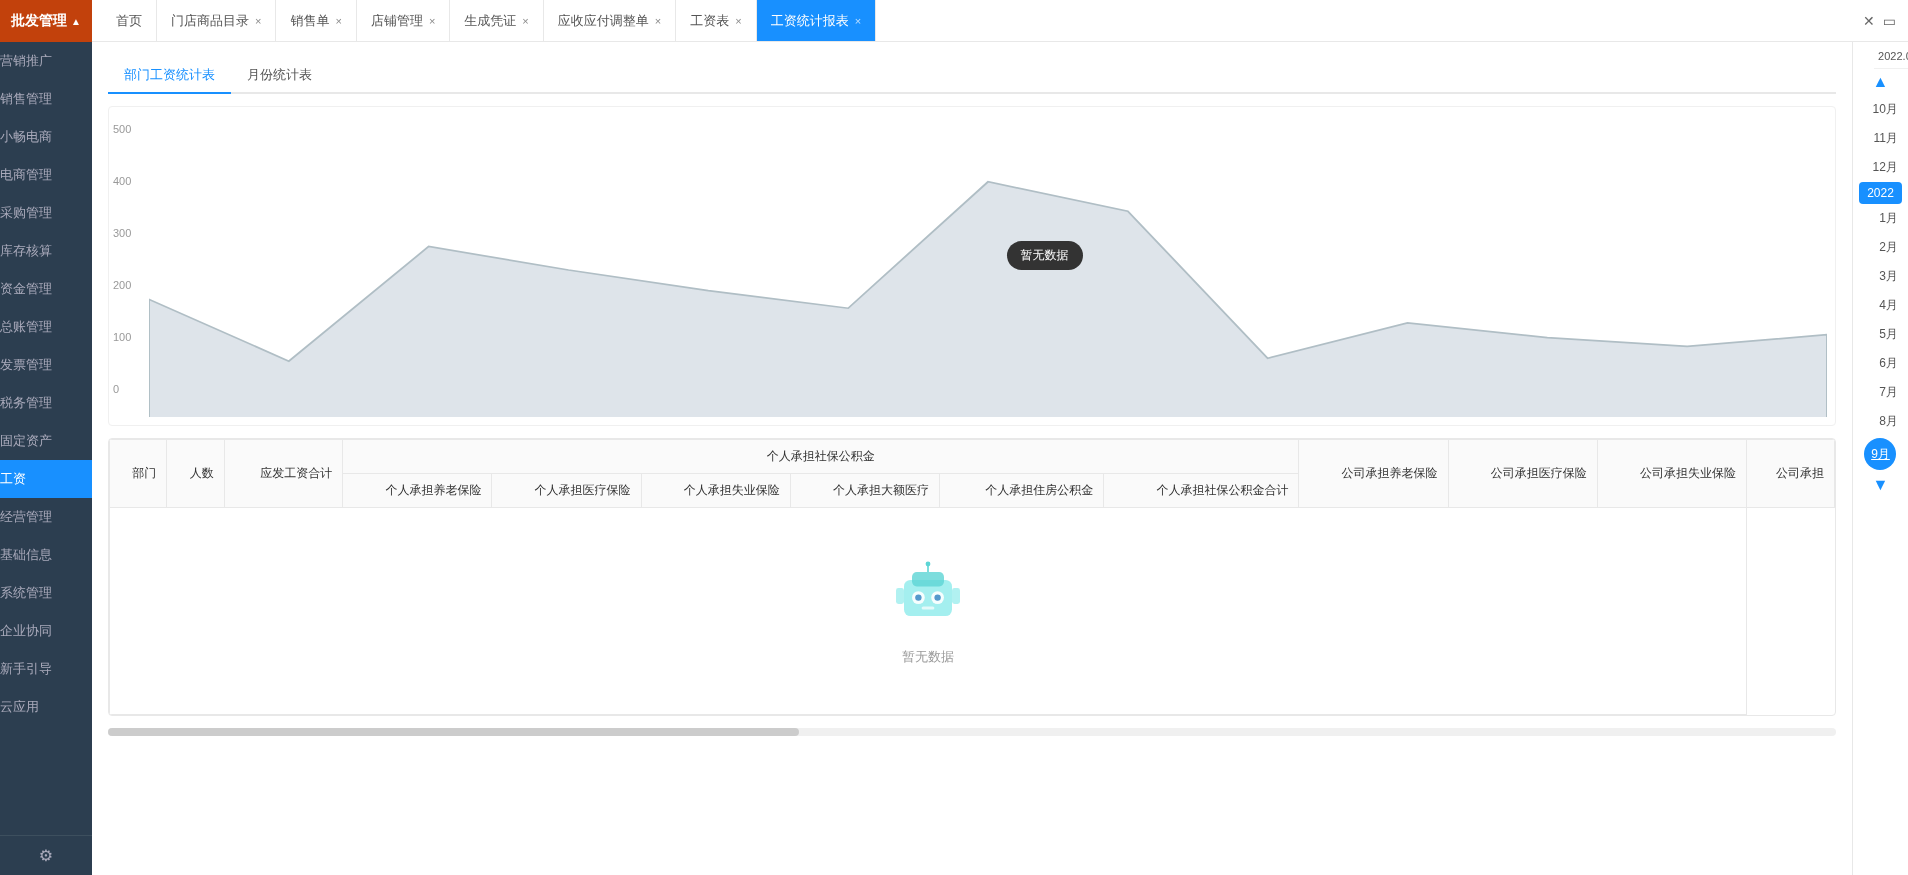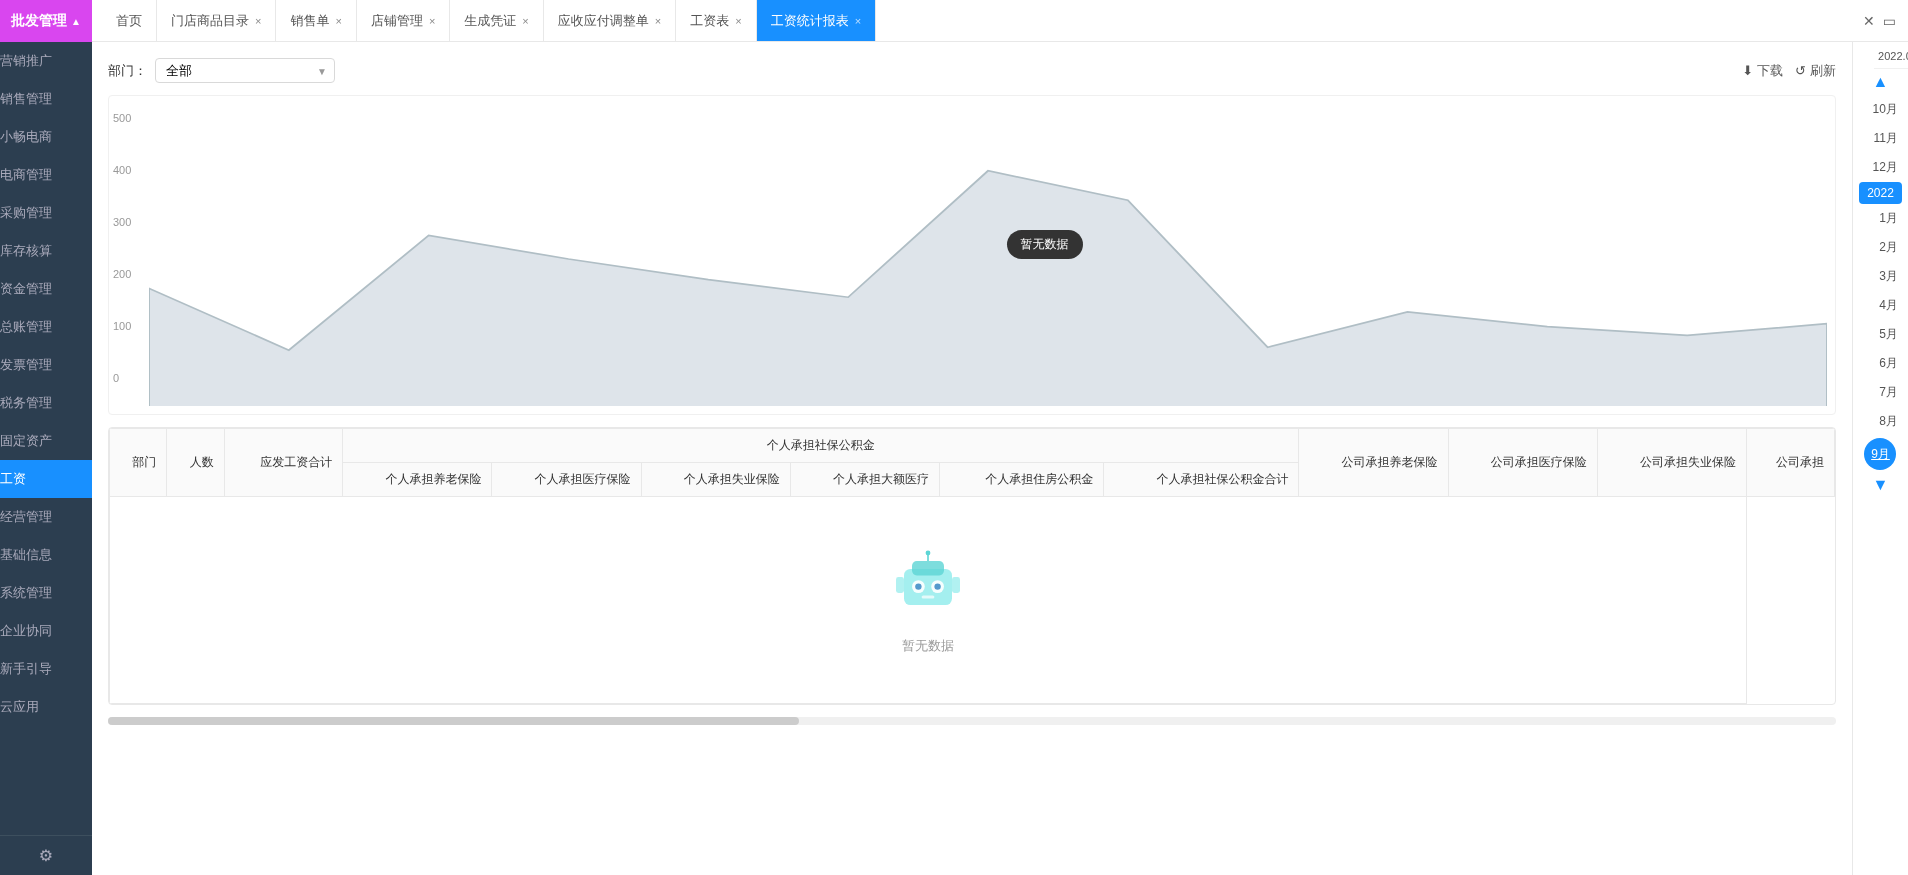--- a/index.html
+++ b/index.html
@@ -1,20 +1,20 @@
 <!DOCTYPE html>
 <html><head>
   <meta charset="utf-8">
   <style>
     * { margin: 0; padding: 0; box-sizing: border-box; }
     body { font-family: 'Microsoft YaHei', sans-serif; font-size: 13px; display: flex; height: 875px; overflow: hidden; background: #f0f2f5; }
 
     
     .sidebar { width: 92px; background: #2c3e50; color: #ccc; display: flex; flex-direction: column; height: 100%; flex-shrink: 0; }
-    .sidebar-header { background: #d946ef; padding: 10px 0; text-align: center; color: #fff; font-size: 14px; font-weight: bold; display: flex; align-items: center; justify-content: center; gap: 4px; height: 42px; }
+    .sidebar-header { background: #c2410c; padding: 10px 0; text-align: center; color: #fff; font-size: 14px; font-weight: bold; display: flex; align-items: center; justify-content: center; gap: 4px; height: 42px; }
     .sidebar-item { padding: 10px 0; text-align: left; color: #aab; font-size: 13px; cursor: pointer; }
     .sidebar-item.active { background: #1890ff; color: #fff; }
     .sidebar-footer { margin-top: auto; padding: 10px 0; text-align: center; color: #aab; border-top: 1px solid #3d4f5e; }
     .sidebar-footer .gear-icon { font-size: 16px; }
 
     
     .main { flex: 1; display: flex; flex-direction: column; overflow: hidden; }
 
     
     .tab-bar { background: #fff; display: flex; align-items: center; border-bottom: 1px solid #e8e8e8; height: 42px; padding: 0 0; flex-shrink: 0; }
@@ -151,41 +151,25 @@
     <div class="tab-close-main">
       <button title="close">✕</button>
       <button title="restore">▭</button>
     </div>
   </div>
 
   <div class="content">
 
     <div class="page">
 
-
-      <div class="toolbar">
-        <div class="toolbar-left">
-          <span class="dept-label">部门：</span>
-          <div class="select-wrapper">
-            <select class="dept-select">
-              <option>全部</option>
-            </select>
-          </div>
-        </div>
-        <div class="toolbar-right">
-          <span>
-            <span>⬇</span>
-            <span>下载</span>
-          </span>
-          <span>
-            <span>↺</span>
-            <span>刷新</span>
-          </span>
-        </div>
-      </div>
+      <div class="sub-tabs" id="sub-tabs-container">
+          <div class="sub-tab active">部门工资统计表</div>
+          <div class="sub-tab">月份统计表</div>
+        </div>
+
 
       <div class="chart-container">
         <div class="chart-y-labels" id="y-labels">
             <span>500</span>
             <span>400</span>
             <span>300</span>
             <span>200</span>
             <span>100</span>
             <span>0</span>
           </div>

